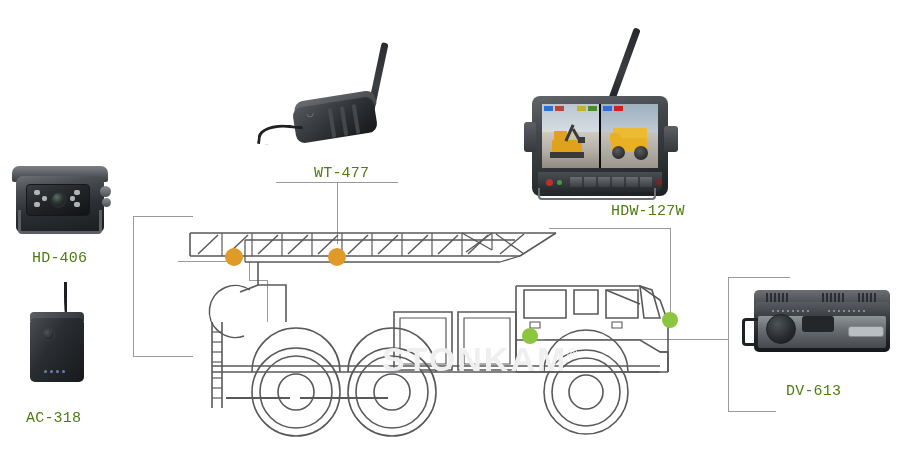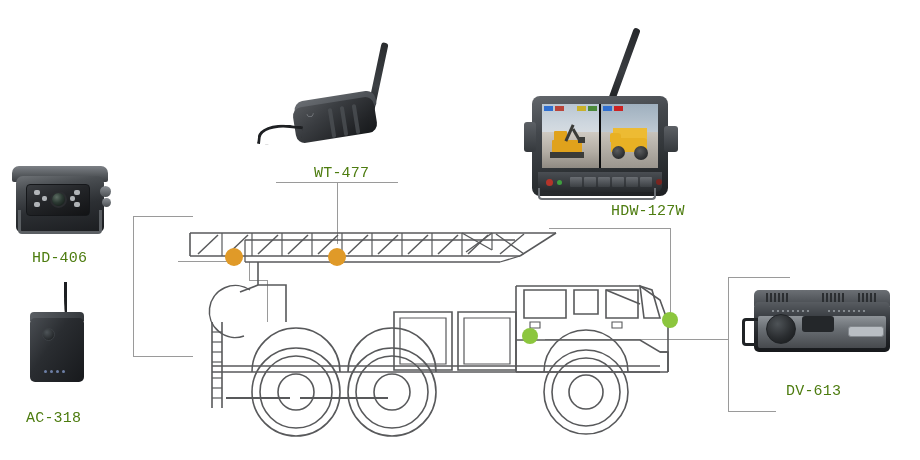--- a/index.html
+++ b/index.html
@@ -395,20 +395,23 @@
       <circle cx="586" cy="392" r="42"></circle>
       <circle cx="586" cy="392" r="34"></circle>
       <circle cx="586" cy="392" r="17"></circle>
 
       <path d="M252 372 a44 44 0 0 1 88 0"></path>
       <path d="M348 372 a44 44 0 0 1 88 0"></path>
       <path d="M544 372 a42 42 0 0 1 84 0"></path>
     </g>
   </svg>
 
+  <div class="watermark" style="left:382px; top:340px;">
+    <span>STONKAM</span><sup>®</sup>
+  </div>
 
   <div class="marker" style="left:225px; top:248px; width:18px; height:18px; background:#E09A28;"></div>
   <div class="marker" style="left:328px; top:248px; width:18px; height:18px; background:#E09A28;"></div>
   <div class="marker" style="left:522px; top:328px; width:16px; height:16px; background:#8CC63E;"></div>
   <div class="marker" style="left:662px; top:312px; width:16px; height:16px; background:#8CC63E;"></div>
 
   <div class="product" style="left:8px; top:166px; width:110px; height:78px;">
     <div class="cam-hood" style="left:4px; top:0; width:96px; height:16px;"></div>
     <div class="cam-body" style="left:8px; top:10px; width:88px; height:56px;"></div>
     <div class="cam-face" style="left:18px; top:18px; width:64px; height:32px;"></div>

